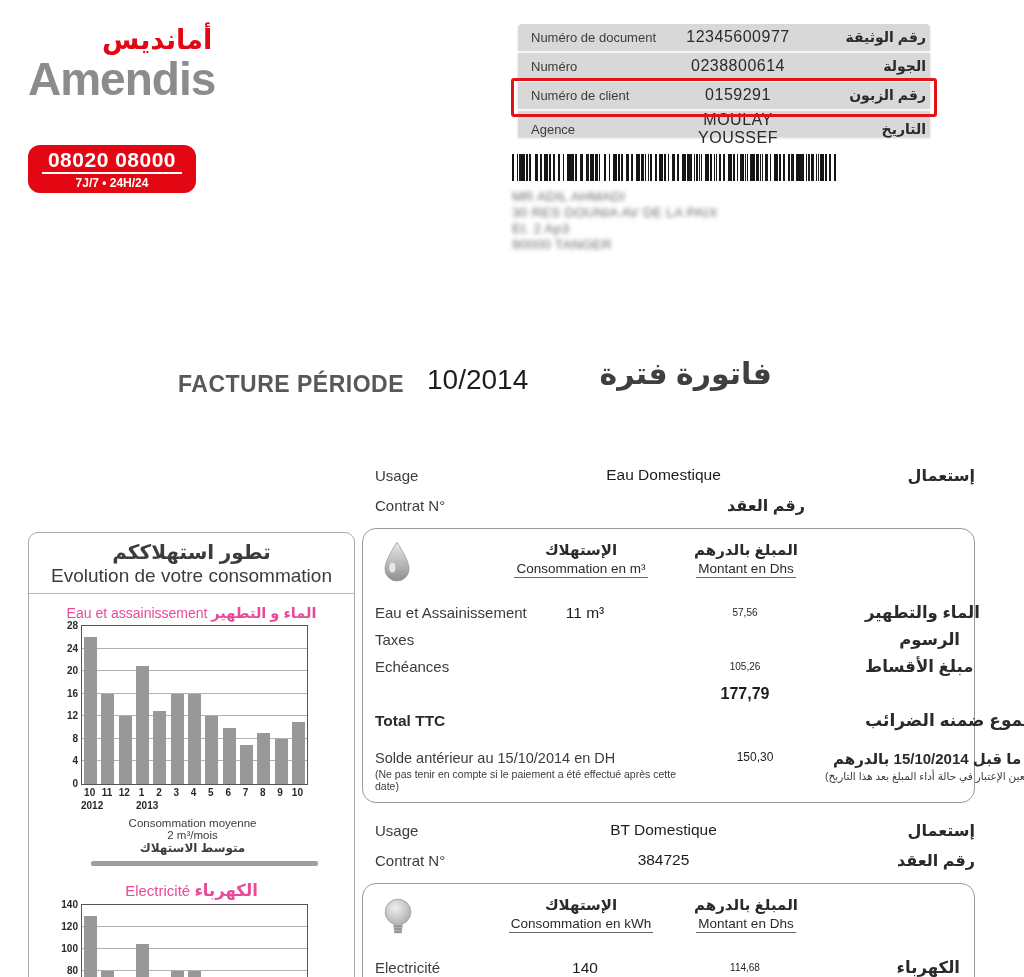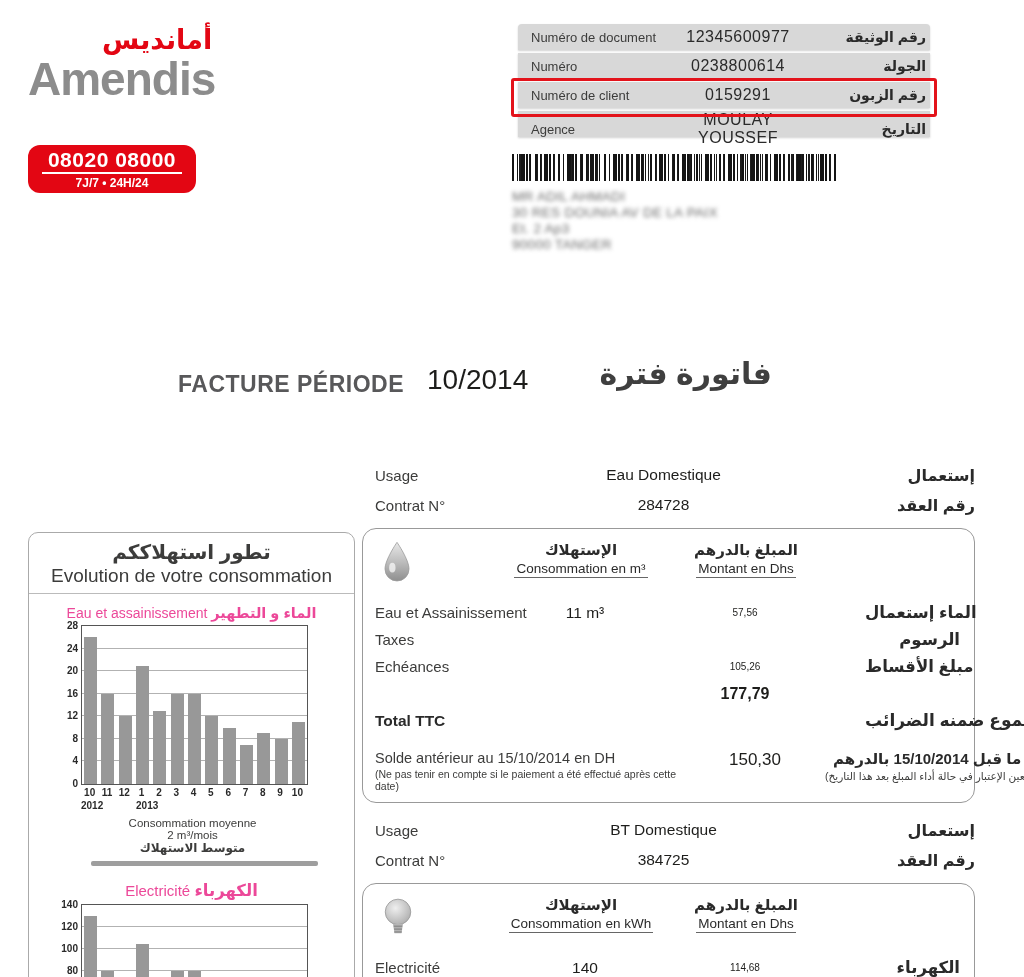--- a/index.html
+++ b/index.html
@@ -67,21 +67,21 @@
   .b-cons{font-size:15.5px;color:#1d1d1b;text-align:center;}
   .b-amt{font-size:10px;color:#1d1d1b;text-align:center;}
   .b-ar{font-size:16.5px;font-weight:bold;text-align:right;direction:rtl;white-space:nowrap;color:#2a2a2a;}
   .b-total-amt{font-weight:bold;font-size:16px;}
   .total-row .b-fr{font-weight:bold;font-size:15.5px;color:#2a2a2a;}
   .total-row .b-ar{font-size:17px;}
 
   .solde-row{display:grid;grid-template-columns:310px 140px 1fr;margin-top:16px;align-items:start;}
   .s-fr{font-size:14.5px;color:#3c3c3b;}
   .s-note{font-size:10.5px;color:#3c3c3b;margin-top:2px;}
-  .s-amt{font-size:17px;color:#1d1d1b;text-align:center;}
+  .s-amt{font-size:12px;color:#1d1d1b;text-align:center;}
   .s-ar{text-align:right;direction:rtl;}
   .s-ar .main{font-size:15px;font-weight:bold;white-space:nowrap;color:#2a2a2a;}
   .s-ar .note{font-size:10.5px;margin-top:2px;white-space:nowrap;}
 
   
   .drop-icon svg,.bulb-icon svg{display:block;}
 
   
   .left-panel{left:28px;top:532px;width:325px;height:470px;border:1.5px solid #aaa;border-radius:10px;background:#fff;}
   .panel-title{text-align:center;padding:7px 6px 6px;border-bottom:1px solid #bbb;}
@@ -318,21 +318,20 @@
 
 <div class="abs right-col">
 
   <div class="usage-row">
     <span class="u-fr">Usage</span>
     <span class="u-val">Eau Domestique</span>
     <span class="u-ar">إستعمال</span>
   </div>
   <div class="usage-row">
     <span class="u-fr">Contrat N°</span>
-    <span class="u-val">284728</span>
     <span class="u-ar">رقم العقد</span>
   </div>
 
   <div class="billbox">
     <div class="box-head">
       <span class="box-icon drop-icon">
         <svg width="32" height="44" viewBox="0 0 24 33">
           <defs>
               <linearGradient id="gd" x1="0" y1="0" x2="0" y2="1">
             <stop offset="0" stop-color="#e8e8e8"></stop>
@@ -351,21 +350,21 @@
       <div class="col-head ch2">
         <span class="ar">المبلغ بالدرهم</span>
         <span class="fr">Montant en Dhs</span>
       </div>
     </div>
 
     <div class="brow">
       <span class="b-fr">Eau et Assainissement</span>
       <span class="b-cons">11 m³</span>
       <span class="b-amt">57,56</span>
-      <span class="b-ar">الماء إستعمال</span>
+      <span class="b-ar">الماء والتطهير</span>
     </div>
     <div class="brow">
       <span class="b-fr">Taxes</span>
       <span class="b-cons"></span>
       <span class="b-amt"></span>
       <span class="b-ar">الرسوم</span>
     </div>
     <div class="brow">
       <span class="b-fr">Echéances</span>
       <span class="b-cons"></span>

